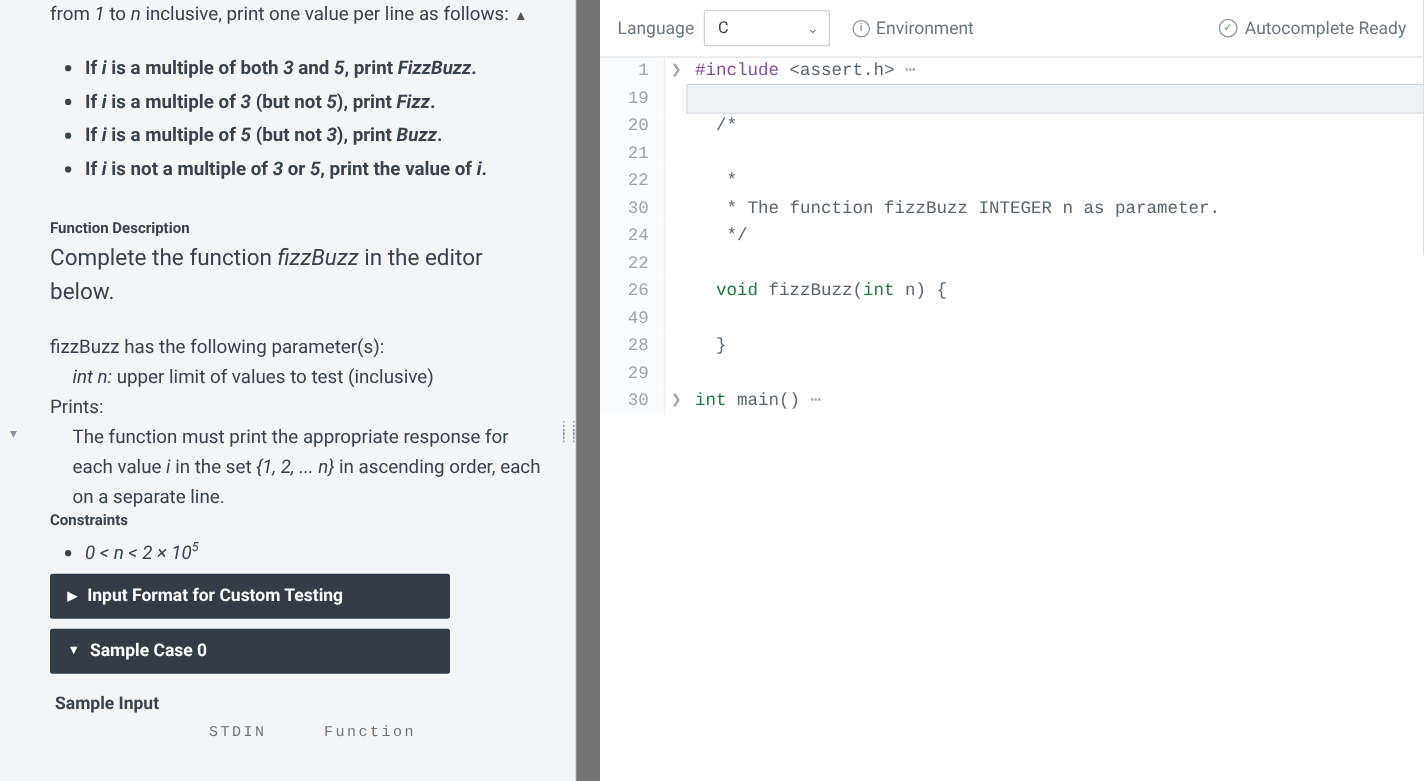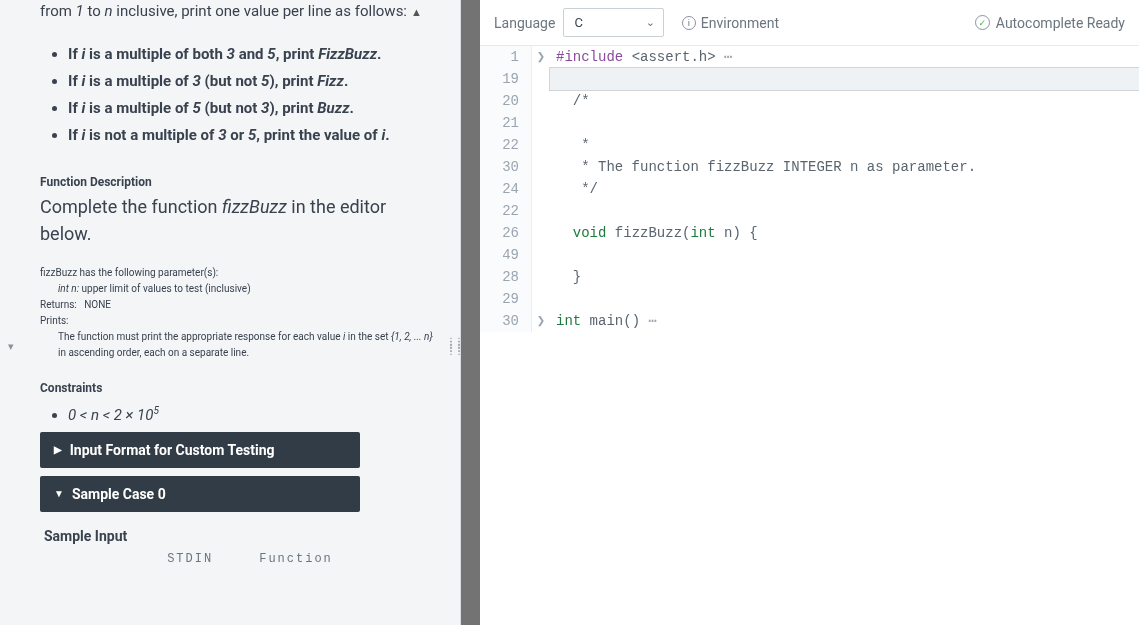--- a/index.html
+++ b/index.html
@@ -29,21 +29,21 @@
   padding-left: 19px;
 }
 .intro { font-size: 15px; line-height: 1.5; margin-bottom: 18px; }
 .intro .it { font-style: italic; }
 ul.rules { list-style: disc; padding-left: 28px; margin-bottom: 26px; }
 ul.rules li { font-size: 15px; line-height: 1.8; font-weight: bold; }
 ul.rules li .it { font-style: italic; }
 h3.section { font-size: 12px; font-weight: 700; color: #39424e; margin-bottom: 4px; }
 .desc-text { font-size: 18px; line-height: 1.5; margin-bottom: 18px; }
 .desc-text .it { font-style: italic; }
-.param-block { font-size: 10px; line-height: 1.6; margin-bottom: 20px; }
+.param-block { font-size: 15px; line-height: 1.6; margin-bottom: 0; }
 .param-block .it { font-style: italic; }
 .indent { padding-left: 18px; }
 .constraints-list { list-style: disc; padding-left: 28px; margin: 10px 0 8px 0; font-size: 15px; }
 .constraints-list .it { font-style: italic; }
 .constraints-list sup { font-size: 10px; }
 .dark-bar {
   background: #323c46;
   color: #fff;
   padding: 10px 14px;
   font-size: 14px;
@@ -132,21 +132,20 @@
     </ul>
 
   <h3 class="section">Function Description</h3>
   <p class="desc-text">
     <span>Complete the function </span><span class="it">fizzBuzz</span><span> in the editor below.</span>
   </p>
 
   <div class="param-block">
     <div>fizzBuzz has the following parameter(s):</div>
     <div class="indent"><span class="it">int n:</span><span> upper limit of values to test (inclusive)</span></div>
-    <div><span>Returns:</span>&nbsp;&nbsp;&nbsp;<span>NONE</span></div>
     <div>Prints:</div>
     <div class="indent">
       <span>The function must print the appropriate response for each value </span><span class="it">i</span><span> in the set </span><span class="it">{1, 2, ... n}</span><span> in ascending order, each on a separate line.</span>
     </div>
   </div>
 
   <h3 class="section">Constraints</h3>
   <ul class="constraints-list">
     <li><span class="it"><span>0 &lt; n &lt; 2 × 10</span><sup>5</sup></span></li>
   </ul>

